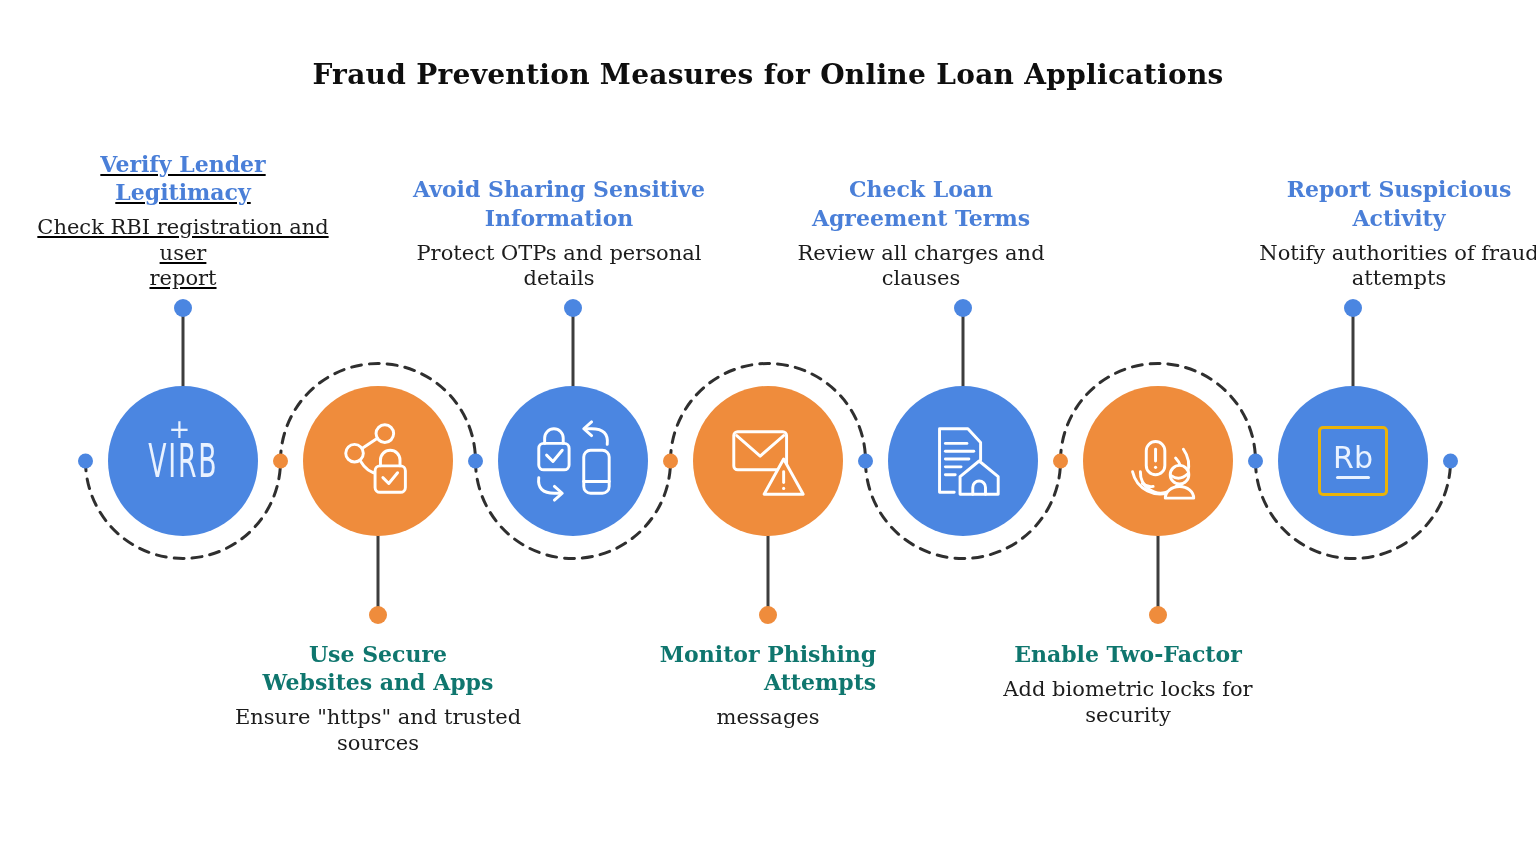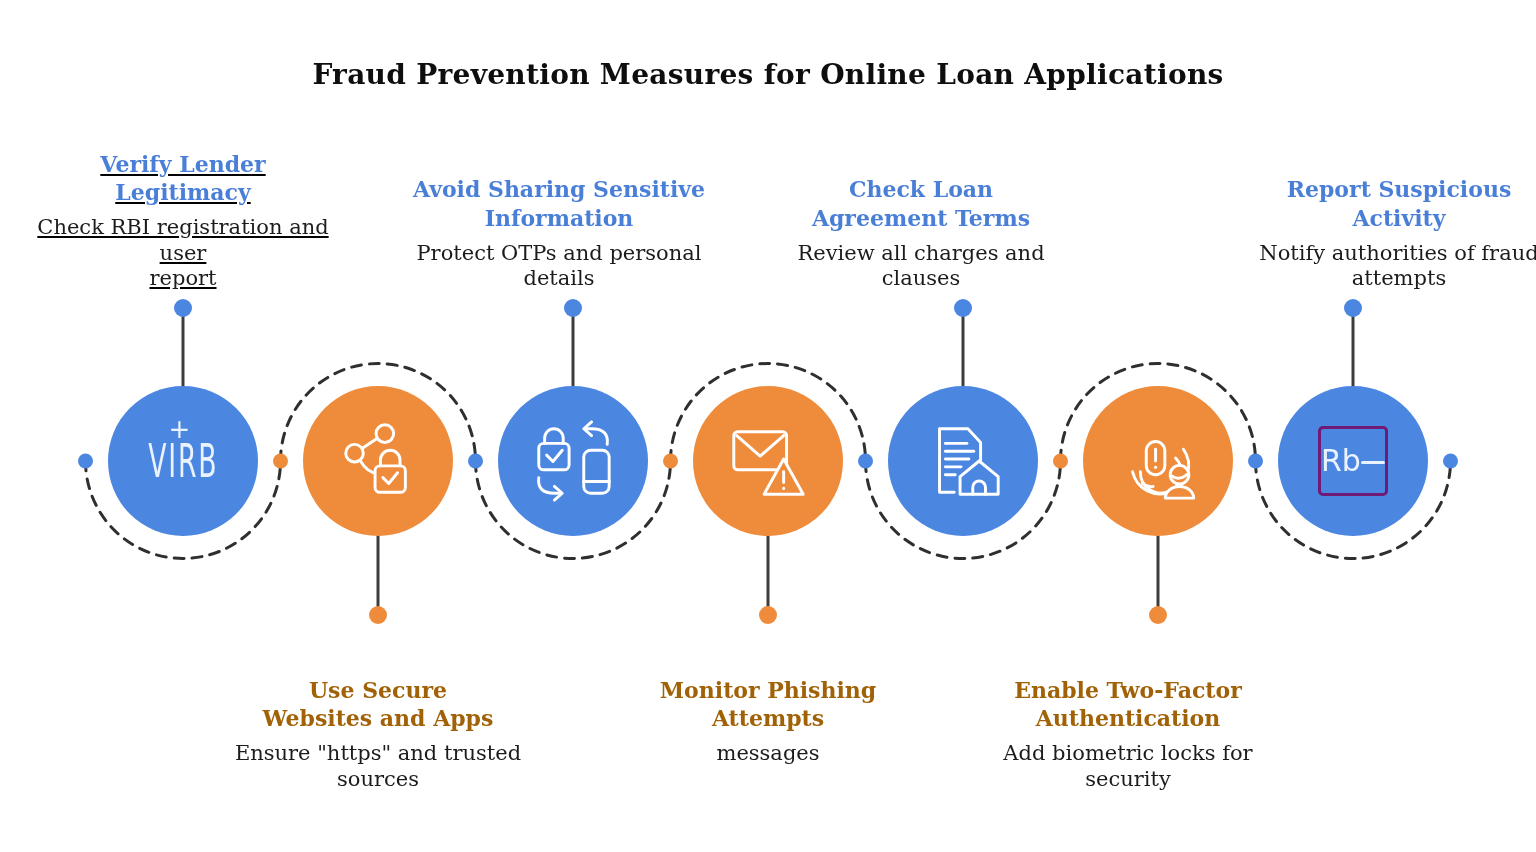--- a/index.html
+++ b/index.html
@@ -19,40 +19,40 @@
   .node-circle.blue{background:#4b86e1;color:#4b86e1;}
   .node-circle.orange{background:#ef8c3c;color:#ef8c3c;}
   .node-icon{width:88px;height:88px;display:block;}
   .node-icon *{vector-effect:none;}
   .txt{position:absolute;width:320px;display:flex;flex-direction:column;align-items:center;text-align:center;}
   .txt.top{top:140px;height:152px;justify-content:flex-end;}
   .txt.bottom{top:640px;}
   .step-title{font-size:22px;font-weight:bold;line-height:1.28;}
   .step-title .tl{display:block;}
   .step-title.blue{color:#4a7fd8;}
-  .step-title.orange{color:#a16207;margin-top:36px;}
+  .step-title.orange{color:#0f766e;}
   .step-desc{margin-top:9px;font-size:21px;line-height:1.22;color:#1c1c1c;}
   .step-desc .dl{display:block;}
   
   .virb{position:relative;color:#e9f2ff;text-align:center;
         font-family:"DejaVu Sans","Liberation Sans",sans-serif;}
   .virb-text{display:inline-block;font-size:46px;font-weight:400;letter-spacing:3px;
         transform:scaleX(.58);transform-origin:center;line-height:1;}
   .virb-plus{position:absolute;left:38%;top:-24px;font-size:26px;font-weight:400;}
   
-  .rb-box{width:64px;height:64px;border:3px solid #701a75;border-radius:5px;
-        display:flex;flex-direction:row;align-items:center;justify-content:center;
+  .rb-box{width:64px;height:64px;border:3px solid #eab308;border-radius:5px;
+        display:flex;flex-direction:column;align-items:center;justify-content:center;
         color:#e9f2ff;font-family:"DejaVu Sans","Liberation Sans",sans-serif;}
   .rb-text{font-size:30px;line-height:1;}
   .rb-underline{width:34px;height:3px;background:#e9f2ff;margin-top:3px;border-radius:2px;}
   
   .cx1{left:108px;} .cx2{left:303px;} .cx3{left:498px;} .cx4{left:693px;}
   .cx5{left:888px;} .cx6{left:1083px;} .cx7{left:1278px;}
   
-  .tx1{left:23px;text-decoration:underline;} .tx2{left:218px;} .tx3{left:399px;} .tx4{left:608px;}
+  .tx1{left:23px;text-decoration:underline;} .tx2{left:218px;} .tx3{left:399px;} .tx4{left:608px;text-align:right;}
   .tx5{left:761px;} .tx6{left:968px;} .tx7{left:1239px;}
 </style>
 </head>
 <body>
 
 <div id="canvas">
 
   <div class="main-title">Fraud Prevention Measures for Online Loan Applications</div>
 
   <svg class="layer" viewBox="0 0 1536 852">
@@ -208,21 +208,20 @@
       <circle cx="42.5" cy="51.5" r="1.6" fill="#ffffff" stroke="none"></circle>
       <path d="M 29 68 Q 34 72 40 71"></path>
       <circle cx="67" cy="59" r="9.5" fill="currentColor"></circle>
       <path d="M 58.5 60 Q 67 66 75.5 58"></path>
       <path d="M 52.5 83 A 14.5 12 0 0 1 81.5 83 Z" fill="currentColor"></path>
     </svg>
   </div>
   <div class="txt bottom tx6">
     <div class="step-title orange">
       <span class="tl">Enable Two-Factor</span>
-      <span class="tl">Authentication</span>
     </div>
     <div class="step-desc">
       <span class="dl">Add biometric locks for security</span>
     </div>
   </div>
 
   <div class="txt top tx7">
     <div class="step-title blue">
       <span class="tl">Report Suspicious</span>
       <span class="tl">Activity</span>

